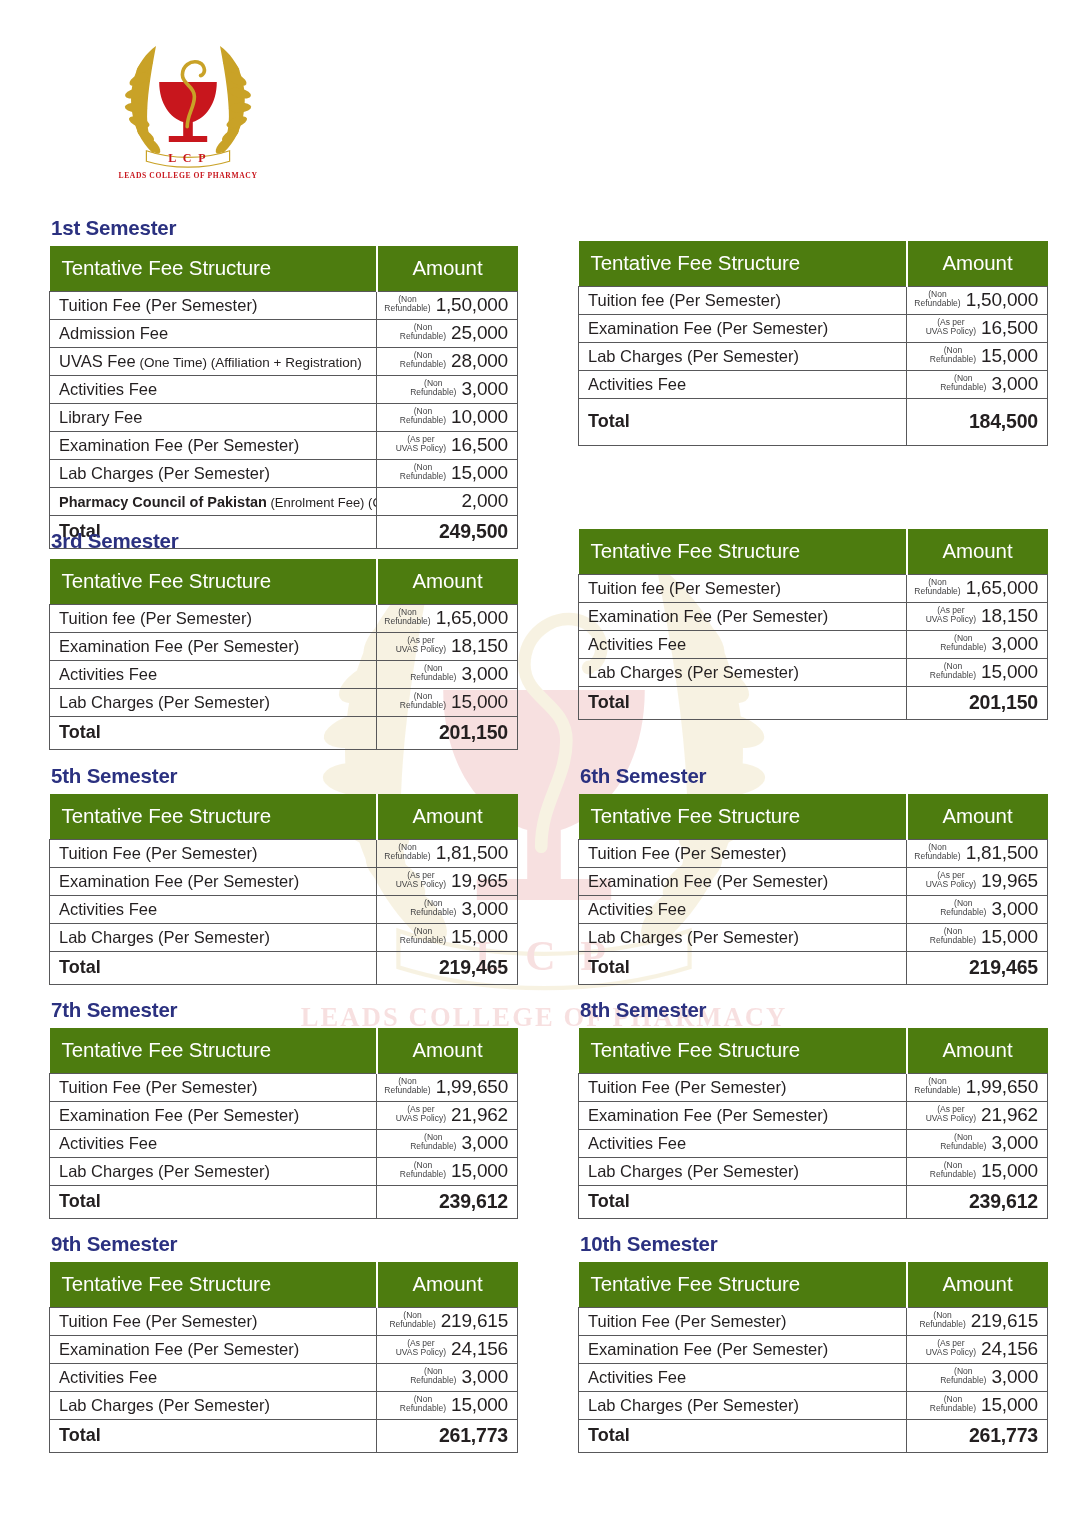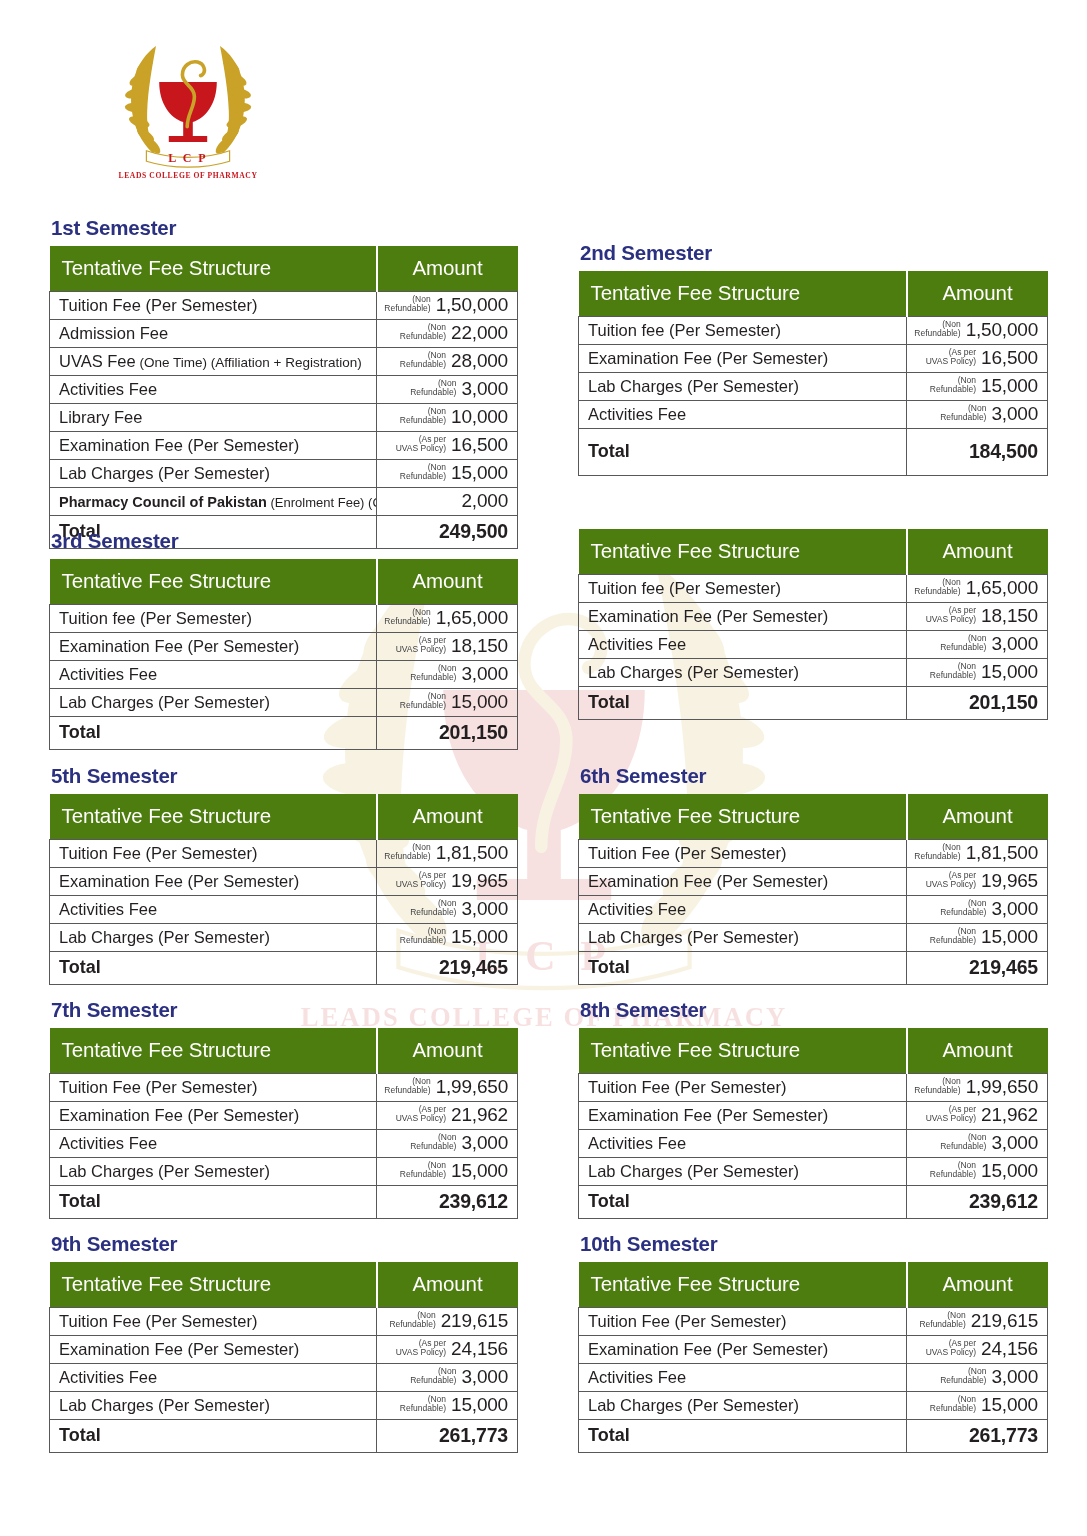--- a/index.html
+++ b/index.html
@@ -125,20 +125,21 @@
     font-size: 14.5px;
   }
   td.desc .strong-sub {
     font-size: 13px;
   }
   .note {
     display: inline-block;
     font-size: 8.5px;
     line-height: 1.08;
     color: #3f3f41;
+    text-align: center;
     vertical-align: middle;
     margin-right: 5px;
     position: relative;
     top: -1px;
     white-space: nowrap;
   }
   .amount {
     display: inline-block;
     font-size: 19px;
     letter-spacing: -0.2px;
@@ -267,21 +268,21 @@
             <th class="amt">Amount</th>
           </tr>
         </thead>
         <tbody>
           <tr>
             <td class="desc">Tuition Fee (Per Semester)</td>
             <td class="val"><span class="note">(Non<br>Refundable)</span><span class="amount">1,50,000</span></td>
           </tr>
           <tr>
             <td class="desc">Admission Fee</td>
-            <td class="val"><span class="note">(Non<br>Refundable)</span><span class="amount">22,000</span></td>
+            <td class="val"><span class="note">(Non<br>Refundable)</span><span class="amount">25,000</span></td>
           </tr>
           <tr>
             <td class="desc">UVAS Fee<span class="sub"> (One Time) (Affiliation + Registration)</span></td>
             <td class="val"><span class="note">(Non<br>Refundable)</span><span class="amount">28,000</span></td>
           </tr>
           <tr>
             <td class="desc">Activities Fee</td>
             <td class="val"><span class="note">(Non<br>Refundable)</span><span class="amount">3,000</span></td>
           </tr>
           <tr>
@@ -301,21 +302,20 @@
             <td class="val"><span class="amount">2,000</span></td>
           </tr>
           <tr class="total">
             <td class="desc">Total</td>
             <td class="val"><span class="amount">249,500</span></td>
           </tr>
         </tbody>
       </table>
     </div>
     <div class="block" style="left: 574px; top: 241px; width: 469px;">
-      <div class="sem-label">2nd Semester</div>
       <table class="fee roomy">
         <colgroup>
           <col style="width:328px">
           <col style="width:141px">
         </colgroup>
         <thead>
           <tr>
             <th>Tentative Fee Structure</th>
             <th class="amt">Amount</th>
           </tr>

